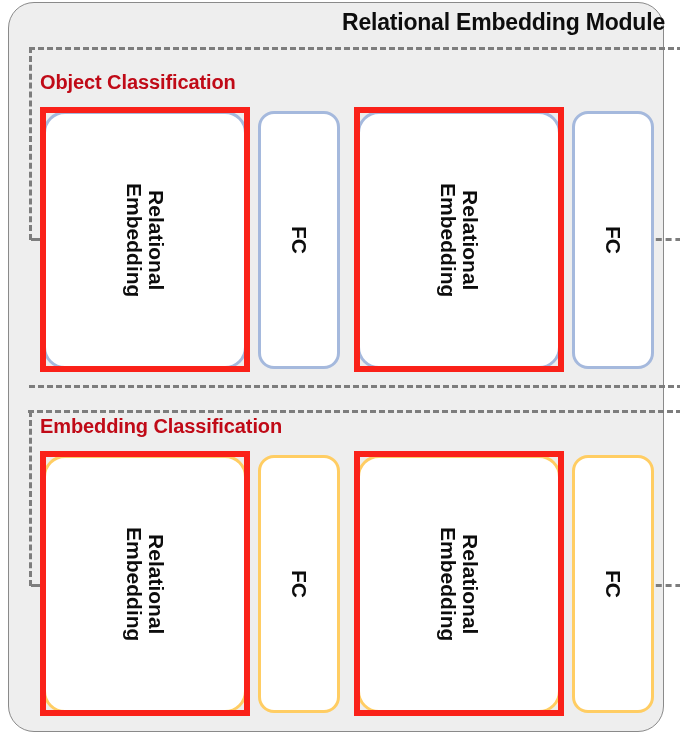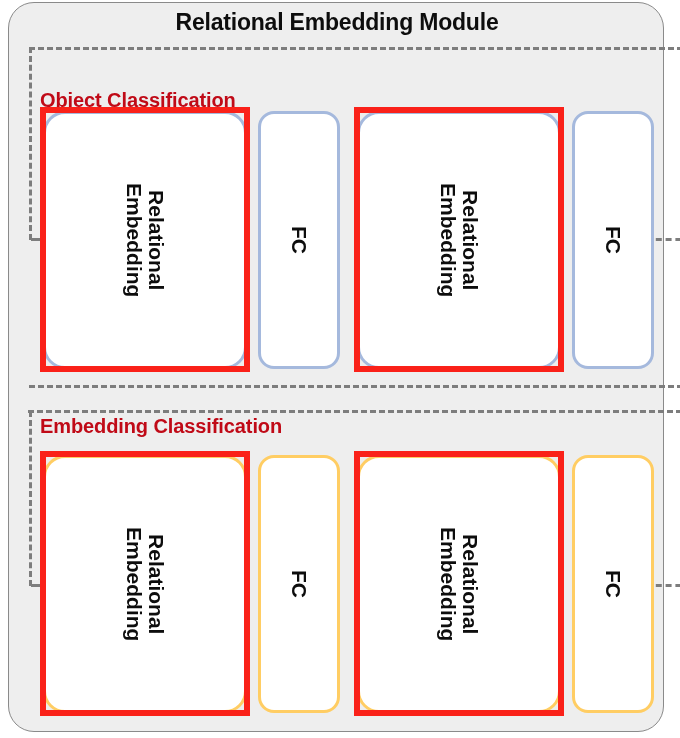--- a/index.html
+++ b/index.html
@@ -26,21 +26,21 @@
     border: 1.5px solid #8a8a8a;
     border-radius: 26px;
     box-sizing: border-box;
   }
 
   #module-title {
     position: absolute;
     left: 0;
     top: 6px;
     width: 656px;
-    text-align: center;
+    text-align: right;
     font-size: 23px;
     font-weight: bold;
     color: #0d0d0d;
     letter-spacing: -0.2px;
     white-space: nowrap;
   }
 
   
   .dash-h {
     position: absolute;
@@ -83,21 +83,21 @@
 
   
   .section-heading {
     position: absolute;
     font-size: 20px;
     font-weight: bold;
     color: #c00a17;
     white-space: nowrap;
     letter-spacing: -0.1px;
   }
-  #obj-heading { left: 31px; top: 68px; margin-top: 18px; }
+  #obj-heading { left: 31px; top: 68px; }
   #rel-heading { left: 31px; top: 412px; }
 
   
   .node {
     position: absolute;
     background: #ffffff;
     border-radius: 22px;
     box-sizing: border-box;
     display: flex;
     align-items: center;

